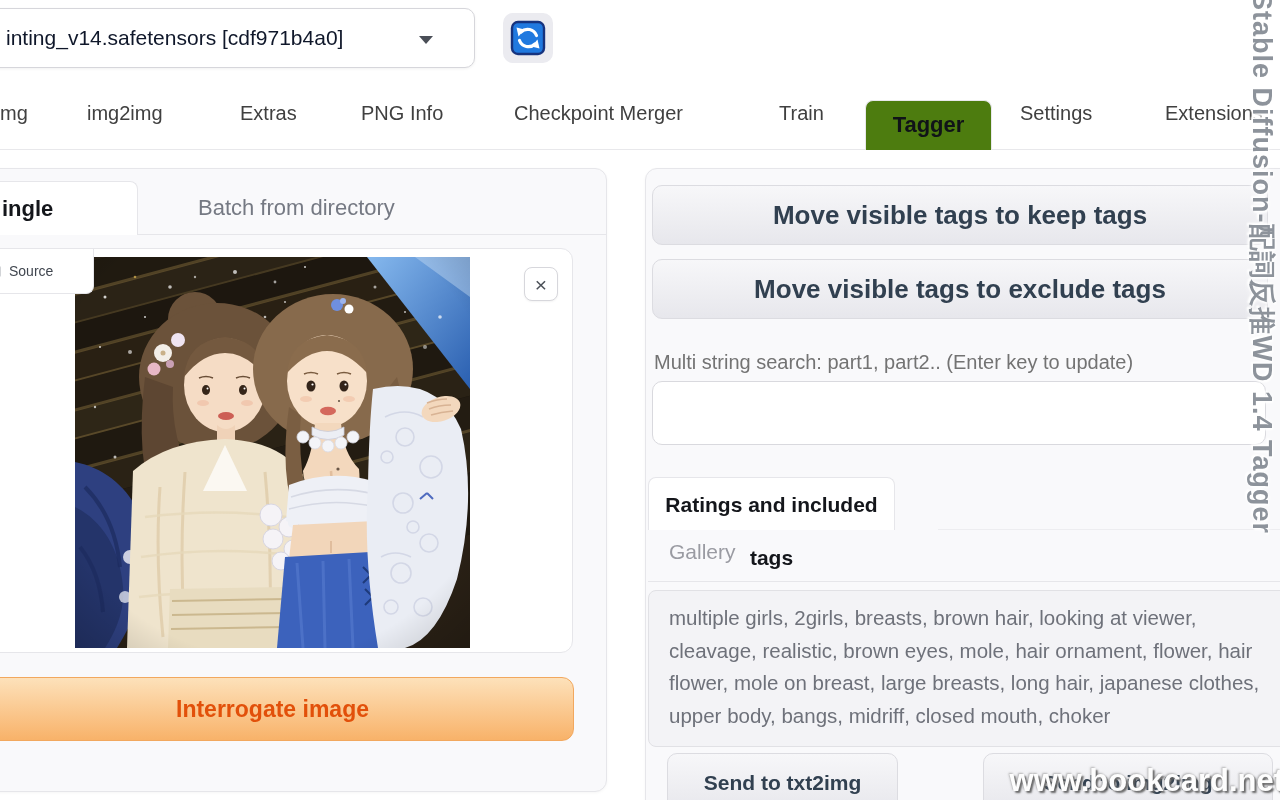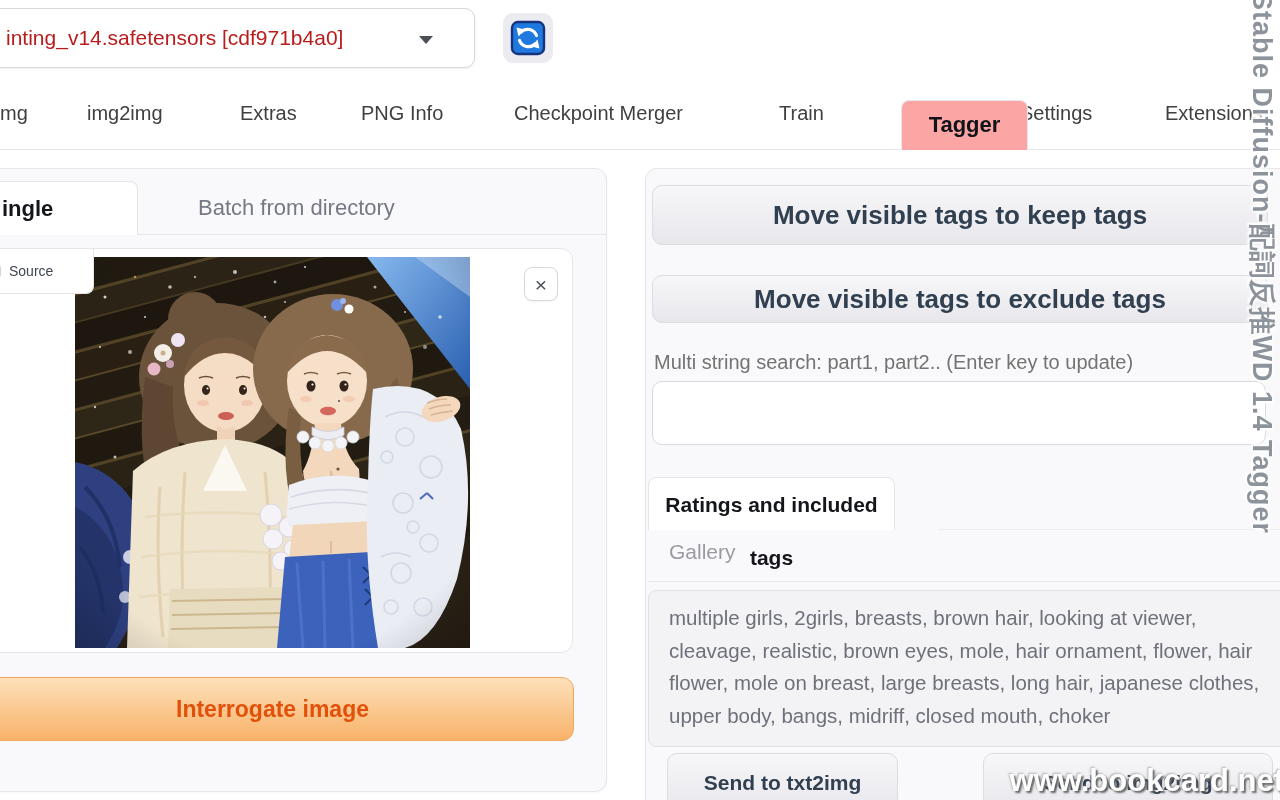--- a/index.html
+++ b/index.html
@@ -3,32 +3,32 @@
 <meta charset="utf-8">
 <style>
   * { margin:0; padding:0; box-sizing:border-box; }
   body { background:#dcdcdc; font-family:"Liberation Sans", sans-serif; }
   .screen{ position:relative; width:1280px; height:800px; background:#ffffff; overflow:hidden;
            font-family:"Liberation Sans", sans-serif; }
 
   
   .model-dd{ position:absolute; left:-12px; top:8px; width:487px; height:60px; background:#fff;
              border:1px solid #d6d6db; border-radius:10px; box-shadow:0 1px 3px rgba(0,0,0,.06); cursor:pointer;}
-  .model-dd .val{ position:absolute; left:17px; top:0; height:58px; line-height:58px; font-size:21px; color:#b91c1c; white-space:nowrap;text-align:center;}
+  .model-dd .val{ position:absolute; left:17px; top:0; height:58px; line-height:58px; font-size:21px; color:#0f172a; white-space:nowrap;text-align:center;}
   .model-dd .caret{ position:absolute; left:430px; top:27px; width:0; height:0;
                     border-left:7px solid transparent; border-right:7px solid transparent; border-top:8px solid #4a4e57;}
   .refresh-btn{ position:absolute; left:503px; top:13px; width:50px; height:50px; background:#ebebf0;
                 border:none; border-radius:10px; display:flex; align-items:center; justify-content:center; cursor:pointer;}
 
   
   .tabline{ position:absolute; left:0; top:149px; width:1280px; height:1px; background:#e8e8eb;}
   .mtab{ position:absolute; top:88px; height:50px; line-height:50px; font-size:20px; color:#404040; cursor:pointer; white-space:nowrap;}
-  .mtab-active{ position:absolute; top:100px; height:50px; line-height:48px; background:#fca5a5;
+  .mtab-active{ position:absolute; top:100px; height:50px; line-height:48px; background:#4d7c0f;
                 border:1px solid #e8e8eb; border-bottom:none; border-radius:8px 8px 0 0; z-index:2;
-                text-align:center; font-size:22px; font-weight:600; color:#101318; cursor:pointer;margin-left:36px;}
+                text-align:center; font-size:22px; font-weight:600; color:#101318; cursor:pointer;}
 
   
   .panel{ position:absolute; background:#f9f9fb; border:1px solid #e6e6ea; border-radius:12px; box-shadow:0 1px 3px rgba(0,0,0,.04);}
   #panel-left{ left:-40px; top:168px; width:647px; height:624px; }
   #panel-right{ left:645px; top:168px; width:660px; height:650px; }
 
   .subtab-active{ position:absolute; background:#fff; border:1px solid #e6e6ea; border-bottom:none;
                   border-radius:8px 8px 0 0; z-index:2; font-size:22px; font-weight:600; color:#14161b; cursor:pointer;}
   .subtab{ position:absolute; font-size:22px; color:#757983; cursor:pointer; white-space:nowrap;}
   .hr{ position:absolute; height:1px; background:#e6e6ea;}
@@ -316,21 +316,21 @@
       </div>
 
       <button class="close-btn">×</button>
     </div>
 
     <button class="btn-primary" style="left:10px; top:508px; width:603px; height:64px;">Interrogate image</button>
   </div>
 
   <div class="panel" id="panel-right">
     <button class="btn-secondary" style="left:6px; top:16px; width:616px; height:60px;">Move visible tags to keep tags</button>
-    <button class="btn-secondary" style="left:6px; top:90px; width:616px; height:48px;margin-top:16px;">Move visible tags to exclude tags</button>
+    <button class="btn-secondary" style="left:6px; top:90px; width:616px; height:60px;">Move visible tags to exclude tags</button>
 
     <div class="search-label">Multi string search: part1, part2.. (Enter key to update)</div>
     <input class="search-input" type="text" value="" style="">
 
     <div class="subtab-active" style="left:2px; top:308px; width:247px; height:53px; line-height:53px; text-align:center; font-size:21px;">Ratings and included tags</div>
     <div class="hr" style="left:292px; top:360px; width:363px; background:#ededf0;"></div>
 
     <div class="gallery-label">Gallery</div>
     <div class="hr" style="left:2px; top:412px; width:653px;"></div>
 

